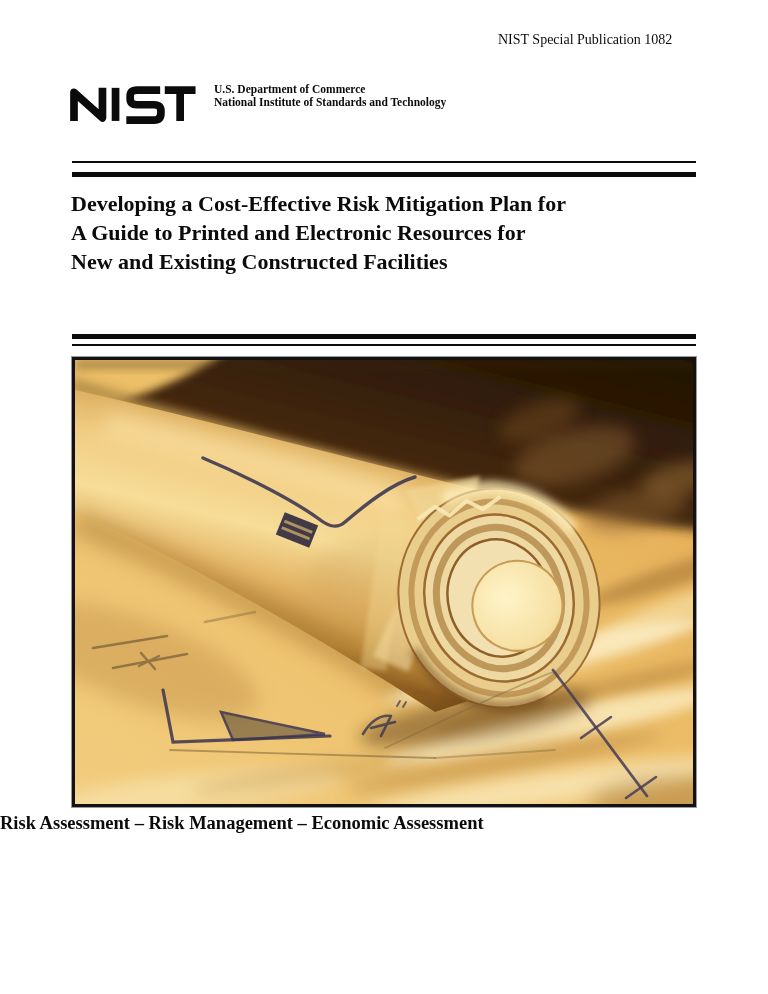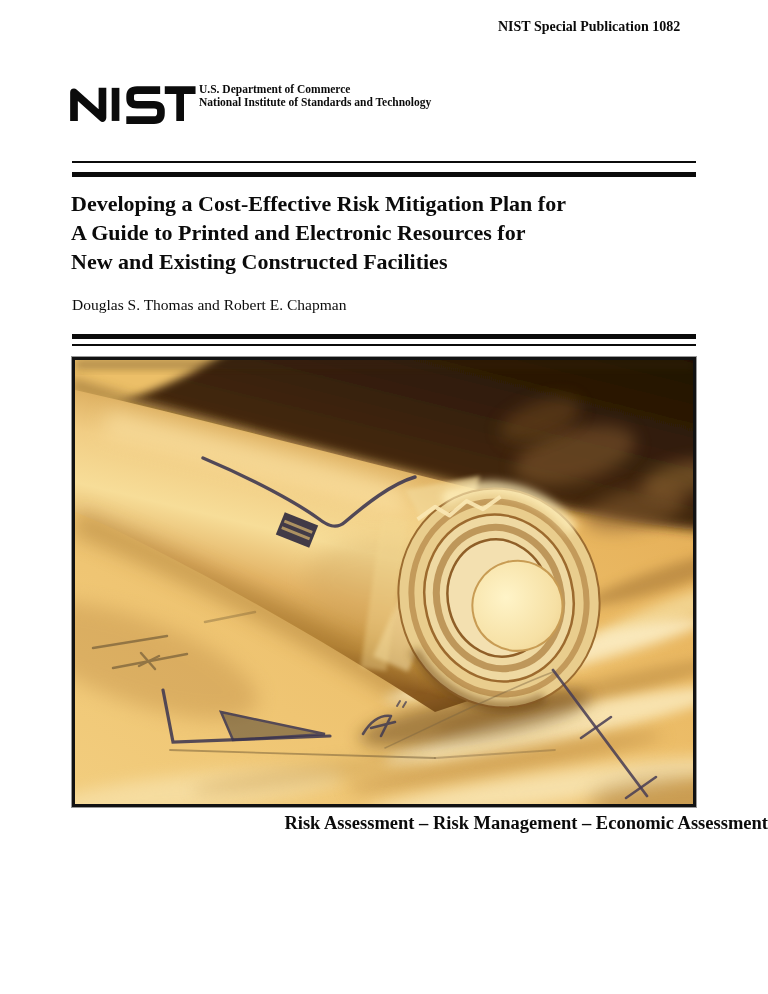--- a/index.html
+++ b/index.html
@@ -1,25 +1,25 @@
 <!DOCTYPE html>
 <html><head>
 <meta charset="utf-8">
 <style>
   html,body{margin:0;padding:0;background:#fff;}
   .page{
     position:relative;width:768px;height:994px;background:#ffffff;overflow:hidden;
     font-family:"Liberation Serif","DejaVu Serif",serif;color:#0b0b0b;
   }
   .pub{
-    position:absolute;left:498px;top:19px;font-size:14px;font-weight:bold;white-space:nowrap;
+    position:absolute;left:498px;top:32px;font-size:14px;font-weight:normal;white-space:nowrap;
   }
   .logo{position:absolute;left:68px;top:84px;width:132px;height:40px;}
   .dept{
-    position:absolute;left:199px;top:83px;font-size:11.5px;font-weight:bold;line-height:13px;white-space:nowrap;
+    position:absolute;left:214px;top:83px;font-size:11.5px;font-weight:bold;line-height:13px;white-space:nowrap;
   }
   .office{
     position:absolute;left:498px;top:83px;font-size:11.5px;font-weight:bold;line-height:13px;white-space:nowrap;
   }
   .rule{position:absolute;left:72px;width:624px;background:#0b0b0b;}
   .rule.thin{height:2px;}
   .rule.thick{height:5px;}
   .r1{top:161px;}
   .r2{top:172px;}
   .r3{top:334px;}
@@ -29,21 +29,21 @@
   }
   .authors{
     position:absolute;left:72px;top:296px;font-size:15.5px;white-space:nowrap;
   }
   .photo-frame{
     position:absolute;left:72px;top:357px;width:618px;height:444px;
     border:3px solid #121212;outline:1px solid #9a9a9a;background:#e9b763;
   }
   .photo-frame svg{display:block;width:618px;height:444px;}
   .caption{
-    position:absolute;left:0;right:0;top:813px;text-align:right;
+    position:absolute;left:0;right:0;top:813px;text-align:left;
     font-size:18.5px;font-weight:bold;white-space:nowrap;
   }
 </style>
 </head>
 <body>
 
 <div class="page">
 
   <div class="pub">NIST Special Publication 1082</div>
 
@@ -64,21 +64,20 @@
 
   <div class="rule thin r1"></div>
   <div class="rule thick r2"></div>
 
   <div class="title">
     <div>Developing a Cost-Effective Risk Mitigation Plan for</div>
     <div>A Guide to Printed and Electronic Resources for</div>
     <div>New and Existing Constructed Facilities</div>
   </div>
 
-  <div class="authors">Douglas S. Thomas and Robert E. Chapman</div>
 
   <div class="rule thick r3"></div>
   <div class="rule thin r4"></div>
 
   <div class="photo-frame">
     <svg viewBox="0 0 618 444" role="img">
       <defs>
         <linearGradient id="bgGrad" x1="0" y1="1" x2="1" y2="0">
           <stop offset="0" stop-color="#f2cd7e"></stop>
           <stop offset="0.55" stop-color="#ecbd68"></stop>

